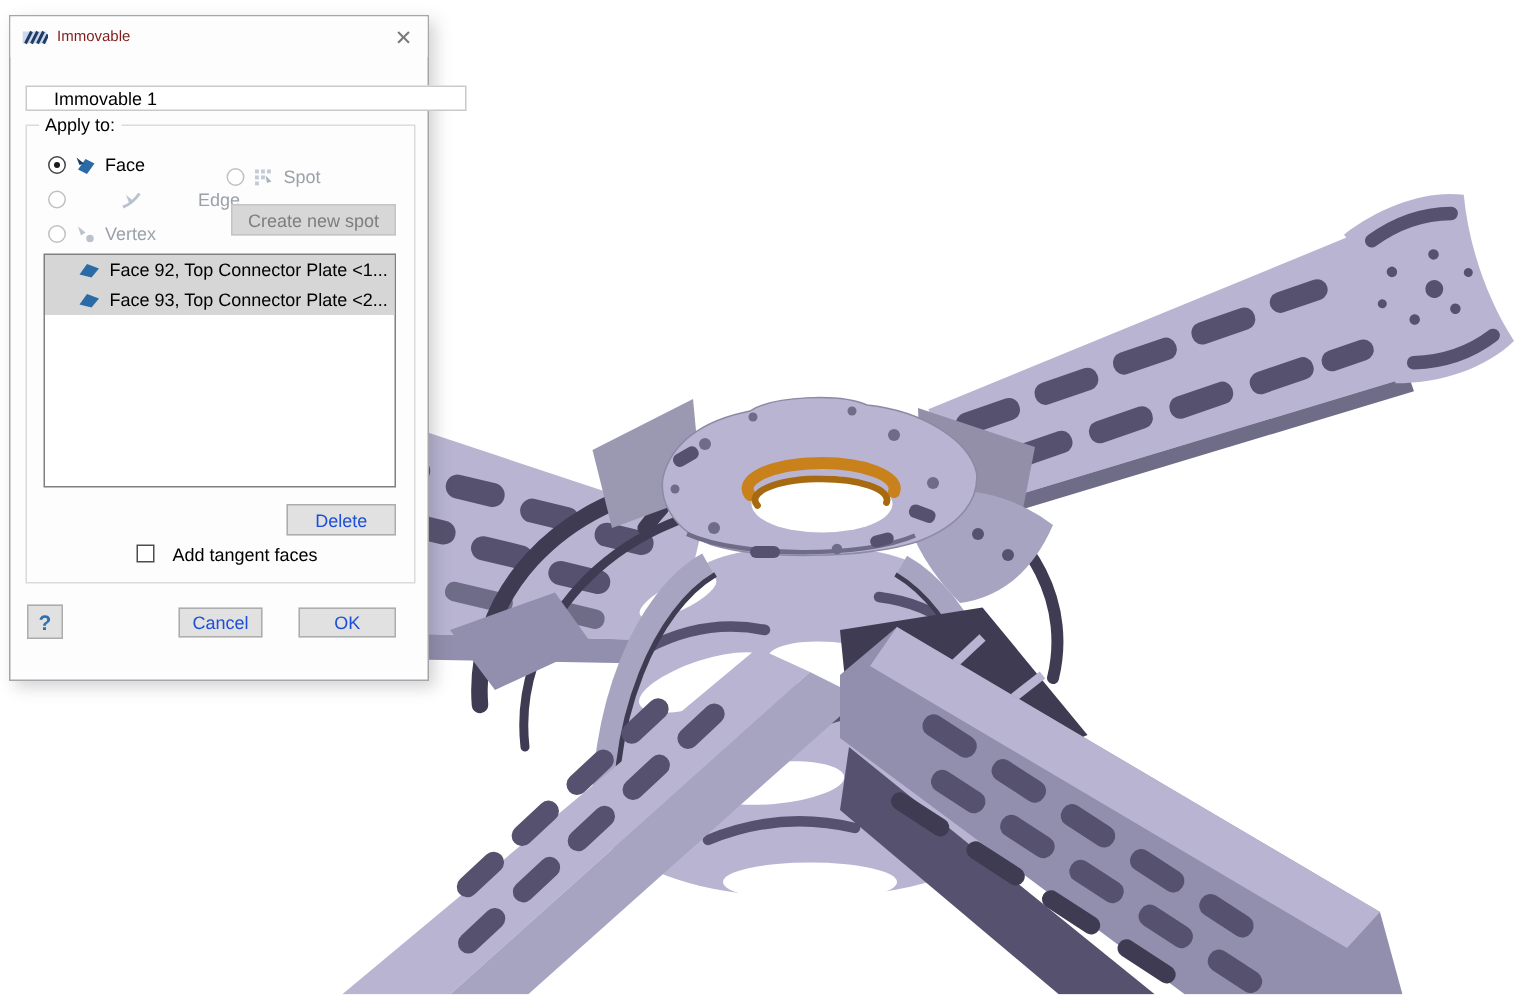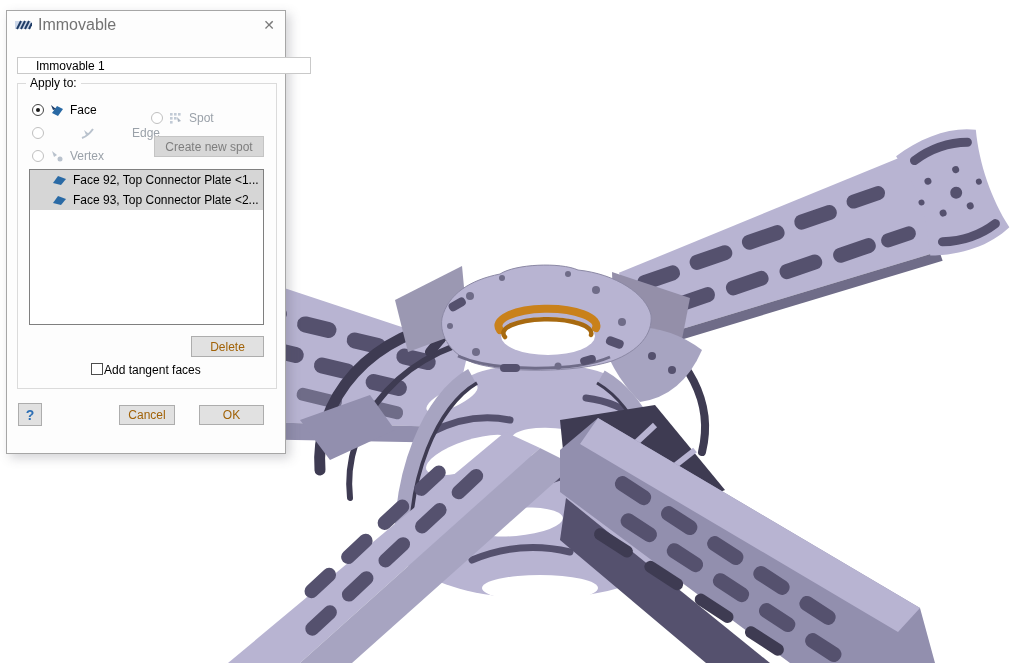--- a/index.html
+++ b/index.html
@@ -16,21 +16,21 @@
 
   
   .dialog{
     position:absolute;left:6px;top:10px;width:278px;height:442px;
     background:#fdfdfd;border:1px solid #a6a6a6;z-index:10;
     box-shadow:4px 4px 10px rgba(80,80,90,.25);
     font-size:12px;color:#000;
   }
   .titlebar{position:relative;height:27px;display:flex;align-items:center;padding:0 8px;background:#fdfdfd;}
   .titlebar .ticon{width:17px;height:12px;margin-right:6px;flex:0 0 auto;}
-  .titlebar .ttext{color:#737373;font-size:16px;}
+  .titlebar .ttext{color:#7f1d1d;font-size:10px;}
   .closebtn{position:absolute;right:6px;top:4px;width:20px;height:19px;display:flex;align-items:center;justify-content:center;
     color:#7a7a7a;font-size:14px;cursor:default;}
   .name-input{
     position:absolute;left:10px;top:46px;width:256px;height:15px;
     border:1px solid #c9c9c9;background:#fff;font:12px "Liberation Sans",sans-serif;
     padding:0 18px;color:#000;outline:none;
   }
   .groupbox{
     position:absolute;left:10px;top:72px;width:258px;height:304px;
     border:1px solid #dbdbdb;
@@ -44,33 +44,33 @@
     box-sizing:border-box;position:relative;flex:0 0 auto;
   }
   .radio.sel{border:1px solid #454545;}
   .radio.sel::after{content:"";position:absolute;left:3px;top:3px;width:4px;height:4px;border-radius:50%;background:#1a1a1a;}
   .radio.dis{border-color:#c0c0c0;}
   .ricon{width:16px;height:14px;flex:0 0 auto;}
   .rlabel{color:#000;}
   .rlabel.dim{color:#9aa1a9;}
   .btn{
     background:#e1e1e1;border:1px solid #adadad;font:12px "Liberation Sans",sans-serif;
-    color:#a16207;text-align:center;cursor:default;box-sizing:border-box;
+    color:#1d4ed8;text-align:center;cursor:default;box-sizing:border-box;
   }
   .btn-create{position:absolute;left:136px;top:52px;width:110px;height:21px;
     background:#d7d7d7;border:1px solid #c4c4c4;color:#7e7e7e;}
   .listbox{
     position:absolute;left:11px;top:85px;width:235px;height:156px;
     background:#fff;border:1px solid #7f7f7f;overflow:hidden;box-sizing:border-box;
   }
   .listrow{height:20px;display:flex;align-items:center;gap:6px;padding-left:22px;}
   .listrow.sel{background:#d6d6d6;}
   .faceglyph{width:15px;height:11px;flex:0 0 auto;}
   .btn-delete{position:absolute;left:173px;top:252px;width:73px;height:21px;}
-  .chk-row{position:absolute;left:73px;top:279px;display:flex;align-items:flex-start;gap:1px;}
+  .chk-row{position:absolute;left:73px;top:279px;display:flex;align-items:flex-start;gap:12px;}
   .chk{width:12px;height:12px;border:1px solid #4d4d4d;background:#fff;box-sizing:border-box;flex:0 0 auto;}
   .btn-help{position:absolute;left:11px;top:392px;width:24px;height:23px;
     color:#2d6fb5;font-weight:bold;font-size:14px;line-height:21px;}
   .btn-cancel{position:absolute;left:112px;top:394px;width:56px;height:20px;}
   .btn-ok{position:absolute;left:192px;top:394px;width:65px;height:20px;}
   .statusbar{
     position:absolute;left:2px;top:419px;width:268px;height:17px;background:#ffffff;
     border:1px solid #ececec;display:flex;align-items:center;padding-left:4px;box-sizing:border-box;
   }
 </style>

